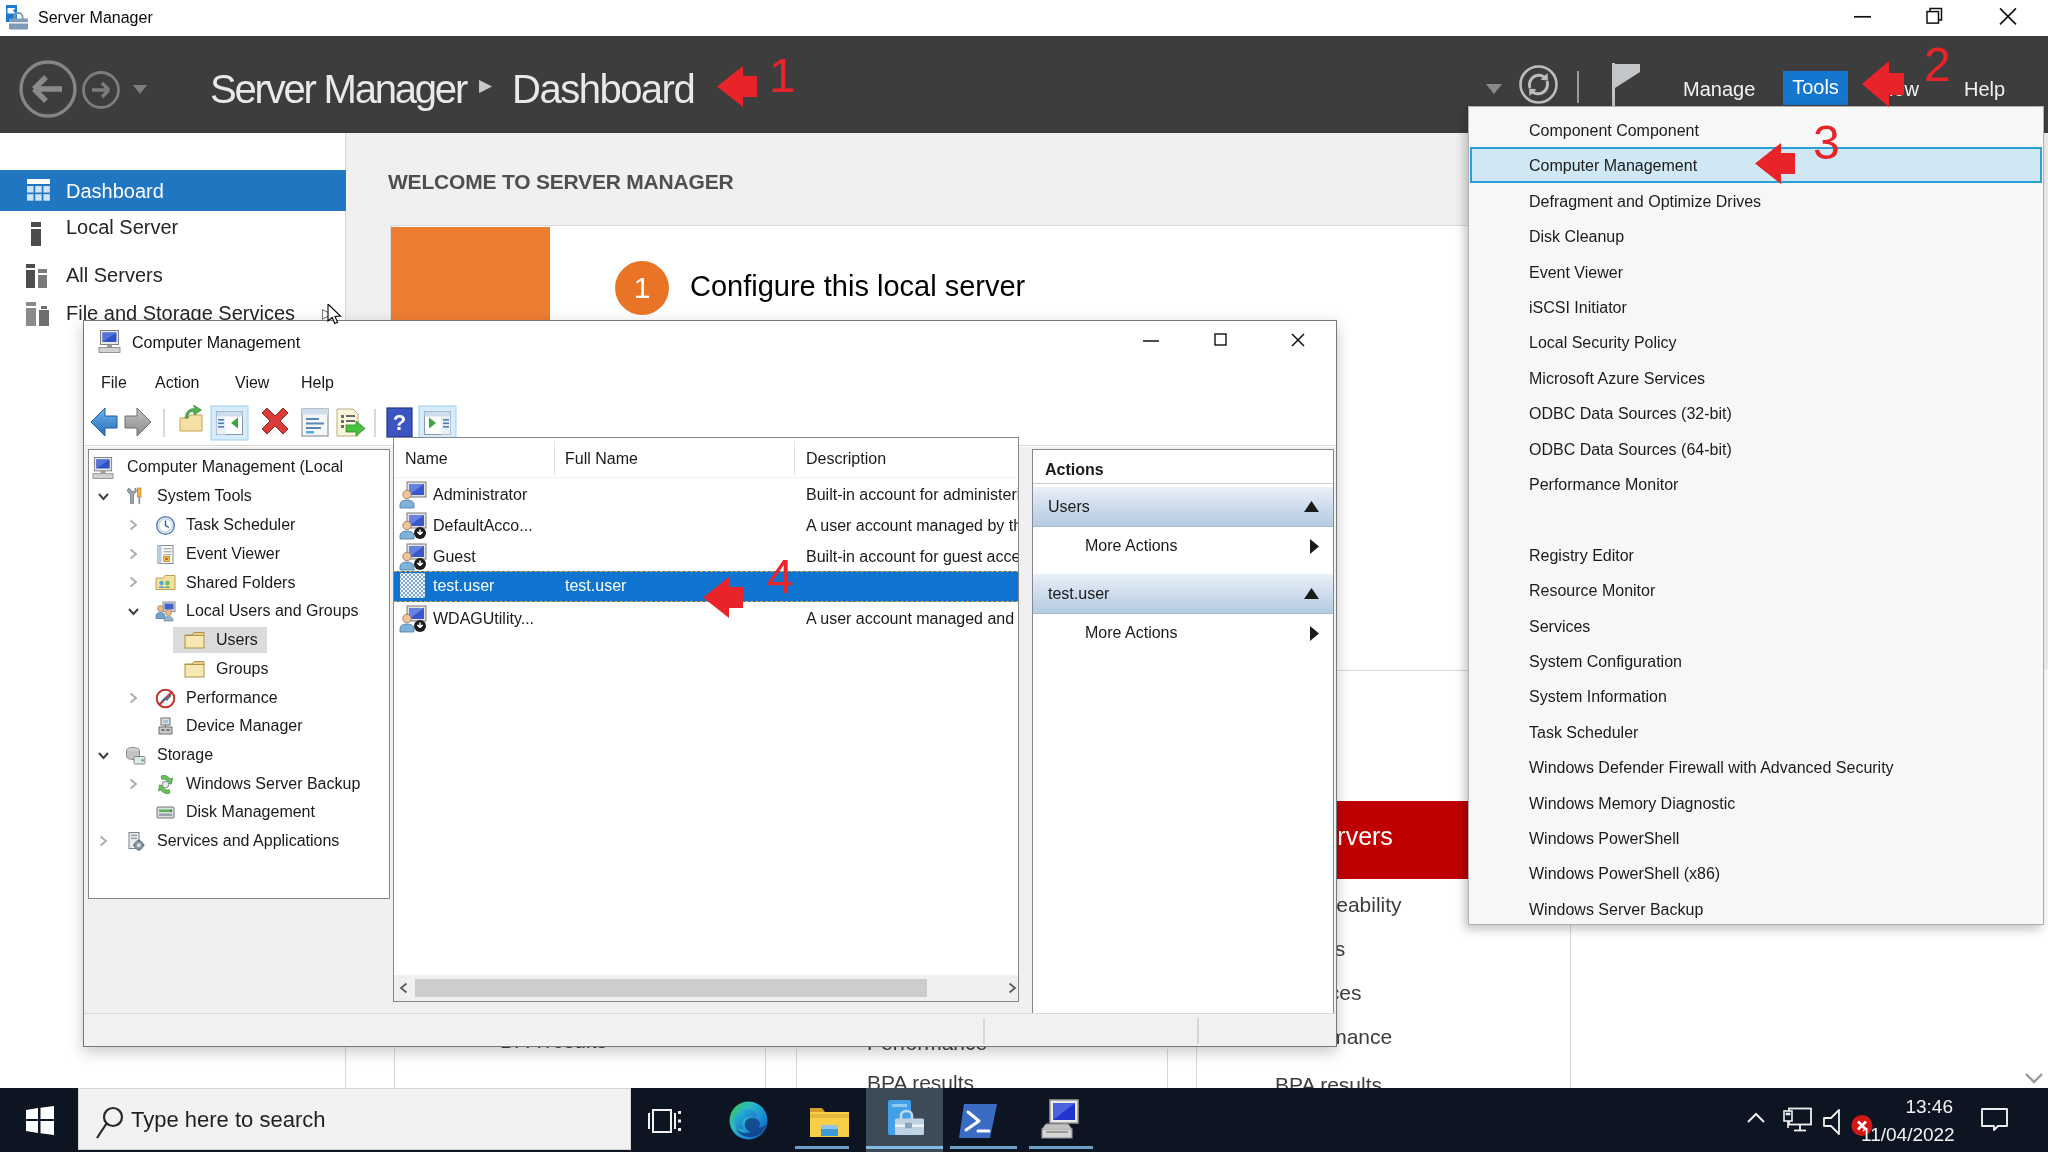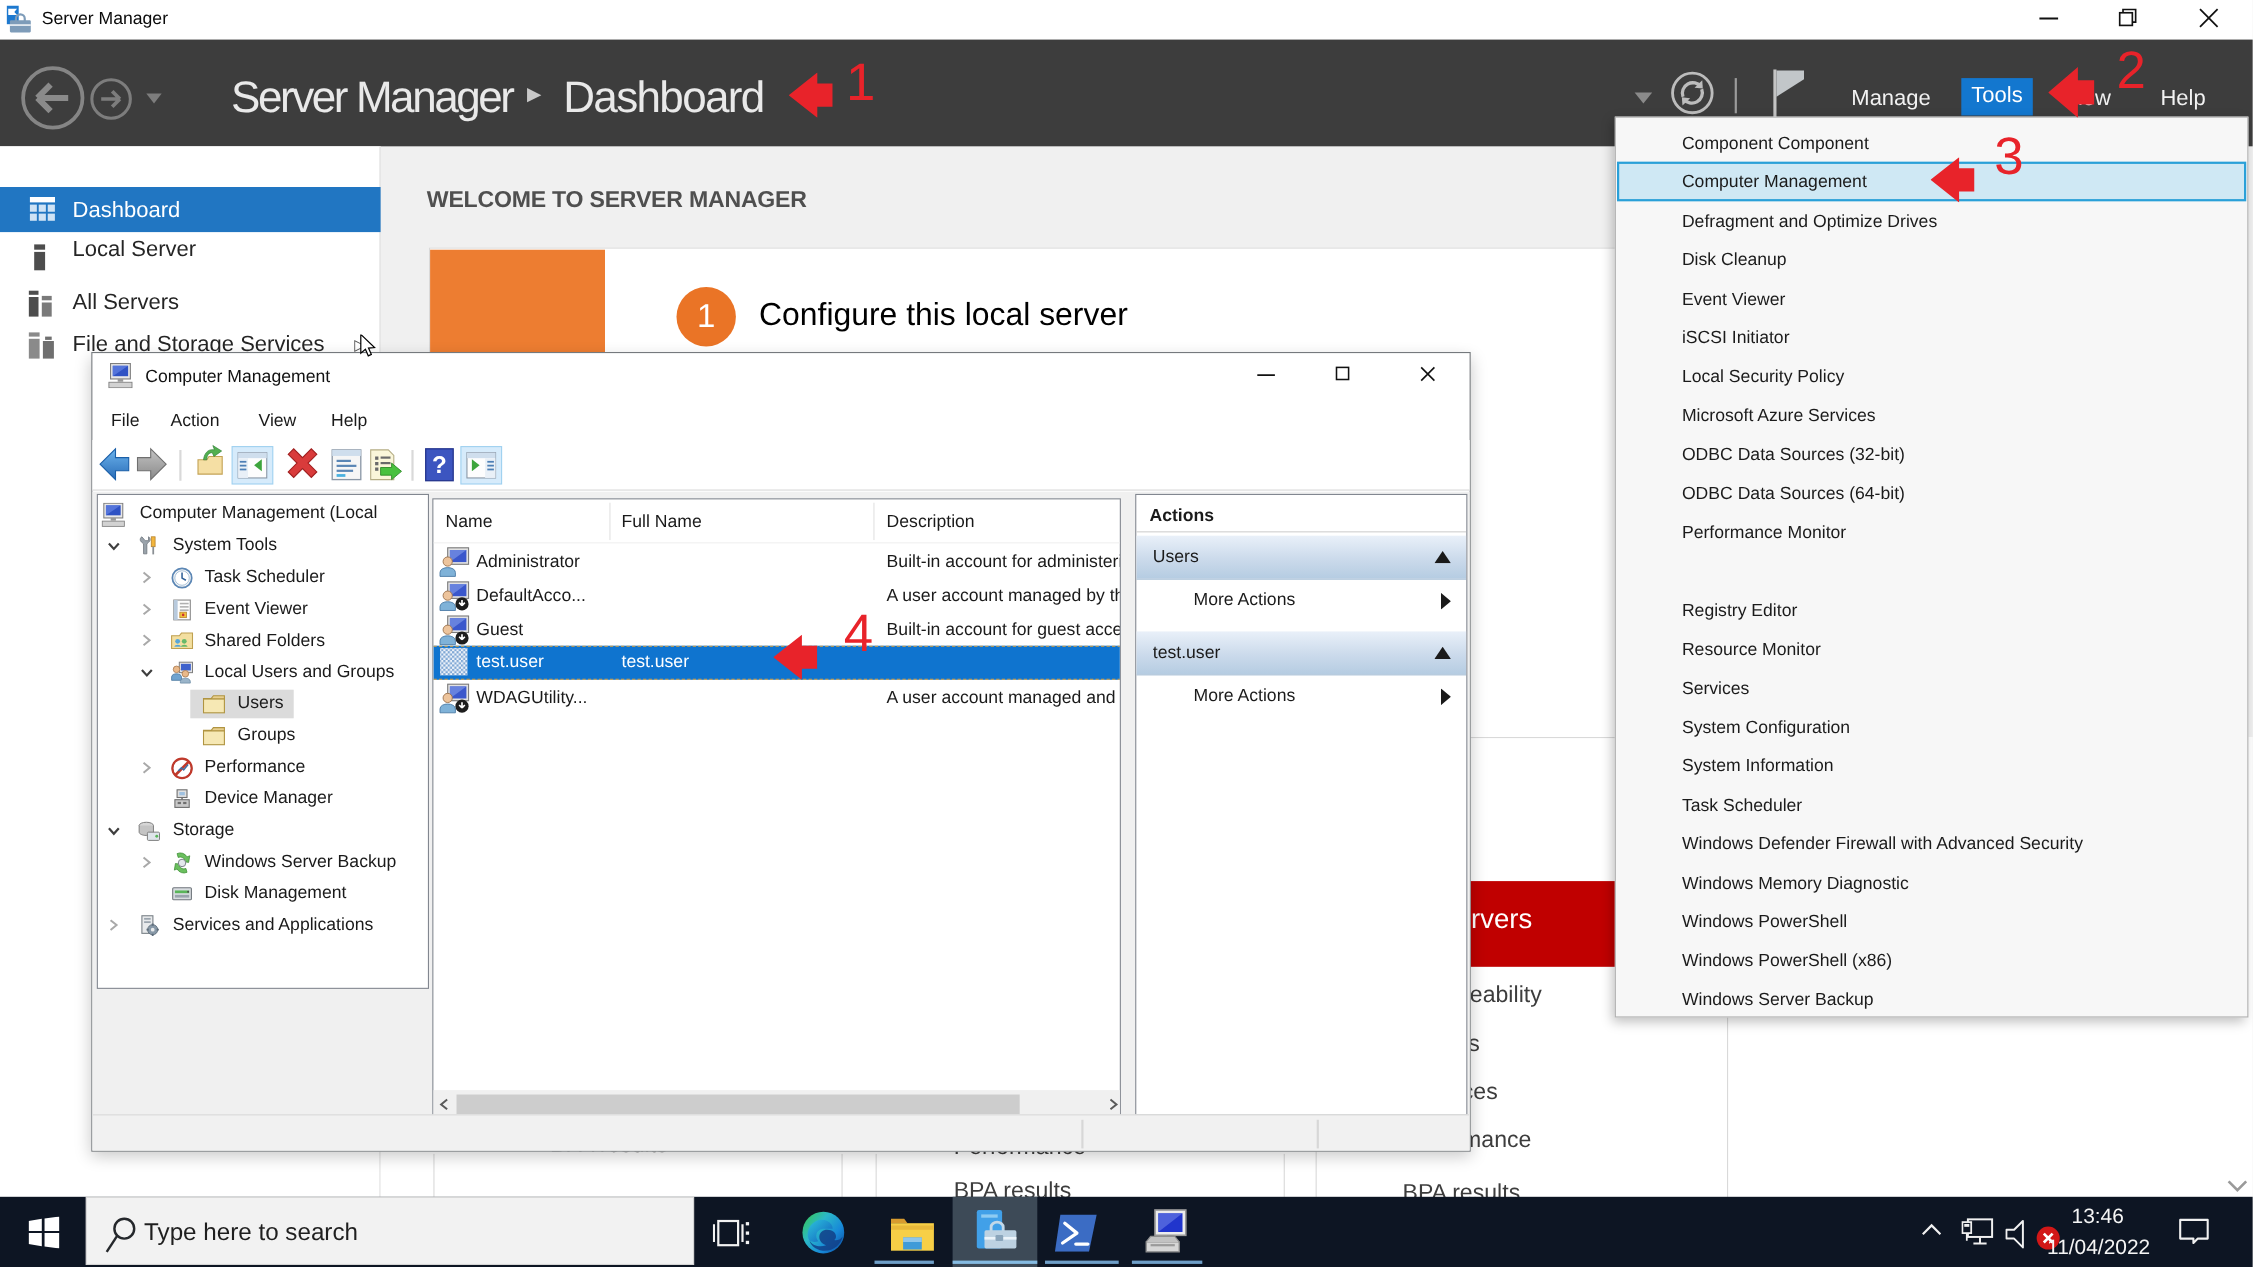--- a/index.html
+++ b/index.html
@@ -347,21 +347,21 @@
     <div class="abs" style="left:0;top:537px;width:300px;height:26px;background:#f0f0f0">
       <svg class="abs" style="left:5px;top:7px" width="10" height="12" viewBox="0 0 10 12">
           <path d="M7.5 1.5 L2 6 l5.5 4.5" fill="none" stroke="#5a5a5a" stroke-width="1.8"></path>
         </svg>
       <div class="abs" style="left:21px;top:4px;width:229px;height:18px;background:#cdcdcd"></div>
       <svg class="abs" style="left:285px;top:7px" width="10" height="12" viewBox="0 0 10 12">
           <path d="M2.5 1.5 L8 6 l-5.5 4.5" fill="none" stroke="#5a5a5a" stroke-width="1.8"></path>
         </svg>
     </div>
   </div>
-  <div id="listpane" class="abs" style="left:309px;top:132px;width:626px;height:565px;background:#fff;border:1px solid #828790;overflow:hidden">
+  <div id="listpane" class="abs" style="left:309px;top:116px;width:626px;height:565px;background:#fff;border:1px solid #828790;overflow:hidden">
     <div class="abs" style="left:160px;top:3px;width:1px;height:34px;background:#e2e2e2"></div>
     <div class="abs" style="left:400px;top:3px;width:1px;height:34px;background:#e2e2e2"></div>
     <div class="abs" style="left:0;top:39px;width:630px;height:1px;background:#efefef"></div>
     <div class="trow" style="left:11px;top:12px">Name</div>
     <div class="trow" style="left:171px;top:12px">Full Name</div>
     <div class="trow" style="left:412px;top:12px">Description</div>
     <svg class="abs" style="left:5px;top:43px" width="28" height="28" viewBox="0 0 28 28">
         <rect x="8" y="1" width="19" height="15" fill="#e2e2e2" stroke="#7a7a7a" stroke-width="1"></rect>
         <rect x="10" y="3" width="15" height="11" fill="#3a57cc"></rect>
         <path d="M10 3 l15 0 l-15 11 z" fill="#6d87e0" opacity="0.9"></path>
@@ -601,18 +601,18 @@
       </g>
       <rect x="1" y="4" width="8" height="10" fill="#0d1523" stroke="#f0f0f0" stroke-width="1.6"></rect>
       <line x1="5" y1="14" x2="5" y2="21" stroke="#f0f0f0" stroke-width="1.6"></line>
       <rect x="2.7" y="5.7" width="4.6" height="2.6" fill="#f0f0f0"></rect>
     </svg>
   <svg class="abs" style="left:1823px;top:20px" width="50" height="30" viewBox="0 0 50 30">
       <path d="M1 10 h7 l8 -8 v24 l-8 -8 h-7 z" fill="none" stroke="#f0f0f0" stroke-width="1.8" stroke-linejoin="round"></path>
       <circle cx="39" cy="17.5" r="10.5" fill="#d21717"></circle>
       <path d="M35 13.5 l8 8 M43 13.5 l-8 8" stroke="#fff" stroke-width="2.5"></path>
     </svg>
-  <div class="abs" style="left:1861px;top:8px;width:92px;height:22px;font-size:19px;color:#f5f5f5;text-align:center">13:46</div>
+  <div class="abs" style="left:1861px;top:8px;width:92px;height:22px;font-size:19px;color:#f5f5f5;text-align:right">13:46</div>
   <div class="abs" style="left:1861px;top:36px;width:92px;height:23px;font-size:19px;color:#f5f5f5;text-align:center;white-space:nowrap">11/04/2022</div>
   <svg class="abs" style="left:1980px;top:19px" width="29" height="27" viewBox="0 0 29 27">
       <path d="M2 2 h25 v17 h-9 l-4 4 l0 -4 h-12 z" fill="none" stroke="#f0f0f0" stroke-width="1.9" stroke-linejoin="round"></path>
     </svg>
 </div>
 
 </body></html>

